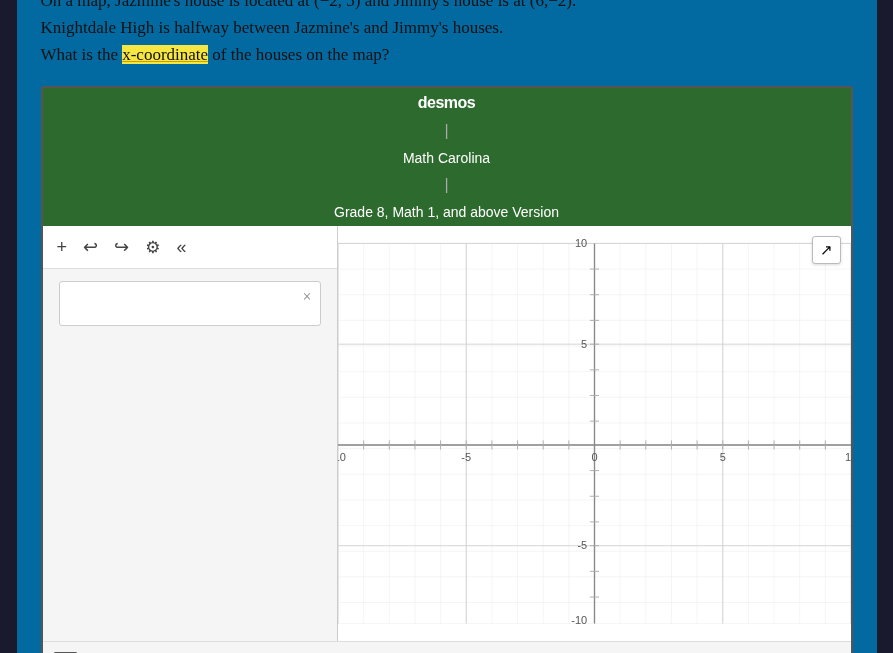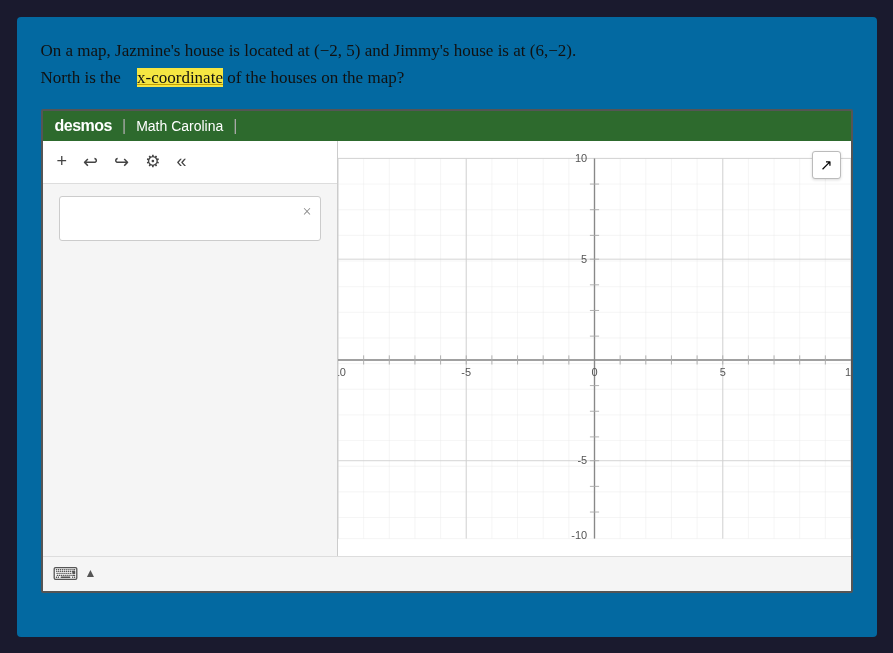--- a/index.html
+++ b/index.html
@@ -23,37 +23,37 @@
       font-size: 17px;
       line-height: 1.6;
       color: #111;
       margin-bottom: 18px;
       font-weight: 500;
     }
     .question-text .highlight {
       background-color: #f5e642;
       text-decoration: underline;
       text-decoration-color: #c8a000;
-      margin-left: 12px;
     }
     .desmos-container {
       border: 2px solid #555;
       border-radius: 2px;
       overflow: hidden;
     }
     .desmos-header {
       background: #2d6a2d;
       color: #fff;
       font-size: 14px;
       padding: 6px 12px;
       display: flex;
       align-items: center;
       gap: 10px;
       font-family: sans-serif;
       font-weight: 500;
+      flex-direction: column;
     }
     .desmos-logo {
       font-size: 16px;
       font-weight: 700;
       letter-spacing: -0.5px;
       font-family: sans-serif;
     }
     .desmos-divider {
       color: #aaa;
       font-size: 16px;
@@ -146,32 +146,34 @@
       cursor: pointer;
       box-shadow: 0 1px 3px rgba(0,0,0,0.15);
     }
   </style>
 </head>
 <body>
 
 <div class="card">
   <div class="question-text">
     <div>On a map, Jazmine's house is located at (−2, 5) and Jimmy's house is at (6,−2).</div>
+    <div>Knightdale High is halfway between Jazmine's and Jimmy's houses.</div>
     <div>
-      <span>North is the </span><span class="highlight">x-coordinate</span><span> of the houses on the map?</span>
+      <span>What is the </span><span class="highlight">x-coordinate</span><span> of the houses on the map?</span>
     </div>
   </div>
 
   <div class="desmos-container">
 
     <div class="desmos-header">
       <span class="desmos-logo">desmos</span>
       <span class="desmos-divider">|</span>
       <span>Math Carolina</span>
       <span class="desmos-divider">|</span>
+      <span>Grade 8, Math 1, and above Version</span>
     </div>
 
     <div class="desmos-body">
 
       <div class="desmos-sidebar">
         <div class="desmos-toolbar">
           <button class="toolbar-btn">+</button>
           <button class="toolbar-btn">↩</button>
           <button class="toolbar-btn">↪</button>
           <button class="toolbar-btn gear">⚙</button>

